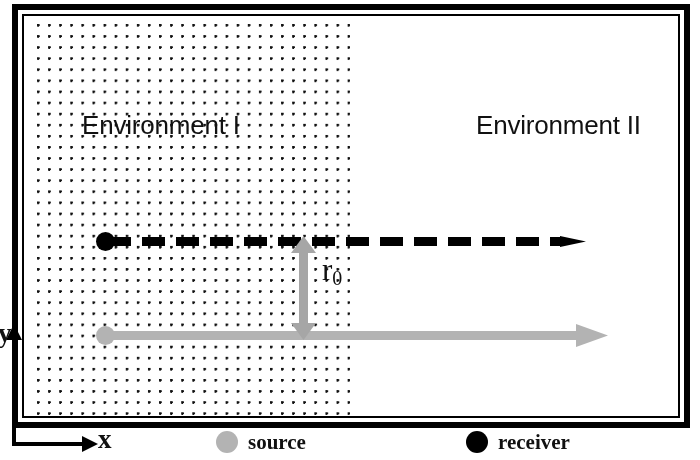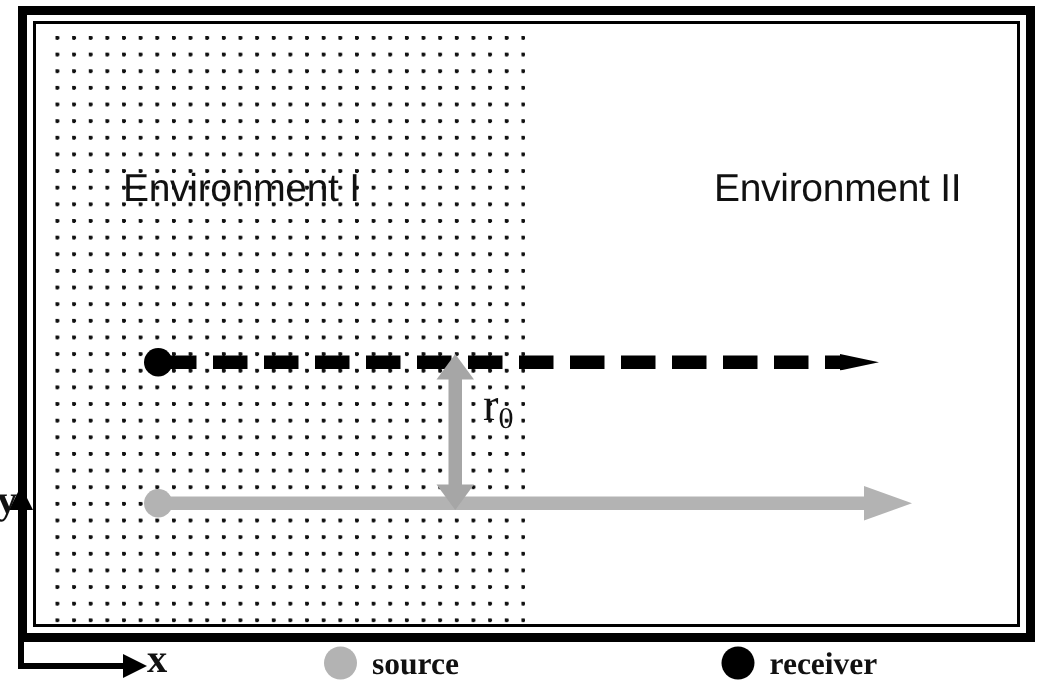--- a/index.html
+++ b/index.html
@@ -156,21 +156,21 @@
   .axis-label-x { left: 98px;  top: 424px; }
 
   
   .legend-item {
     position: absolute;
     display: flex;
     align-items: center;
     white-space: nowrap;
   }
   .legend-source   { left: 216px; top: 431px; }
-  .legend-receiver { left: 481px; top: 431px; justify-content: flex-end; }
+  .legend-receiver { left: 466px; top: 431px; justify-content: flex-end; }
   .legend-swatch {
     width: 22px;
     height: 22px;
     border-radius: 50%;
     flex: 0 0 auto;
   }
   .legend-swatch.gray  { background: #b3b3b3; }
   .legend-swatch.black { background: #000000; }
   .legend-text {
     margin-left: 10px;

